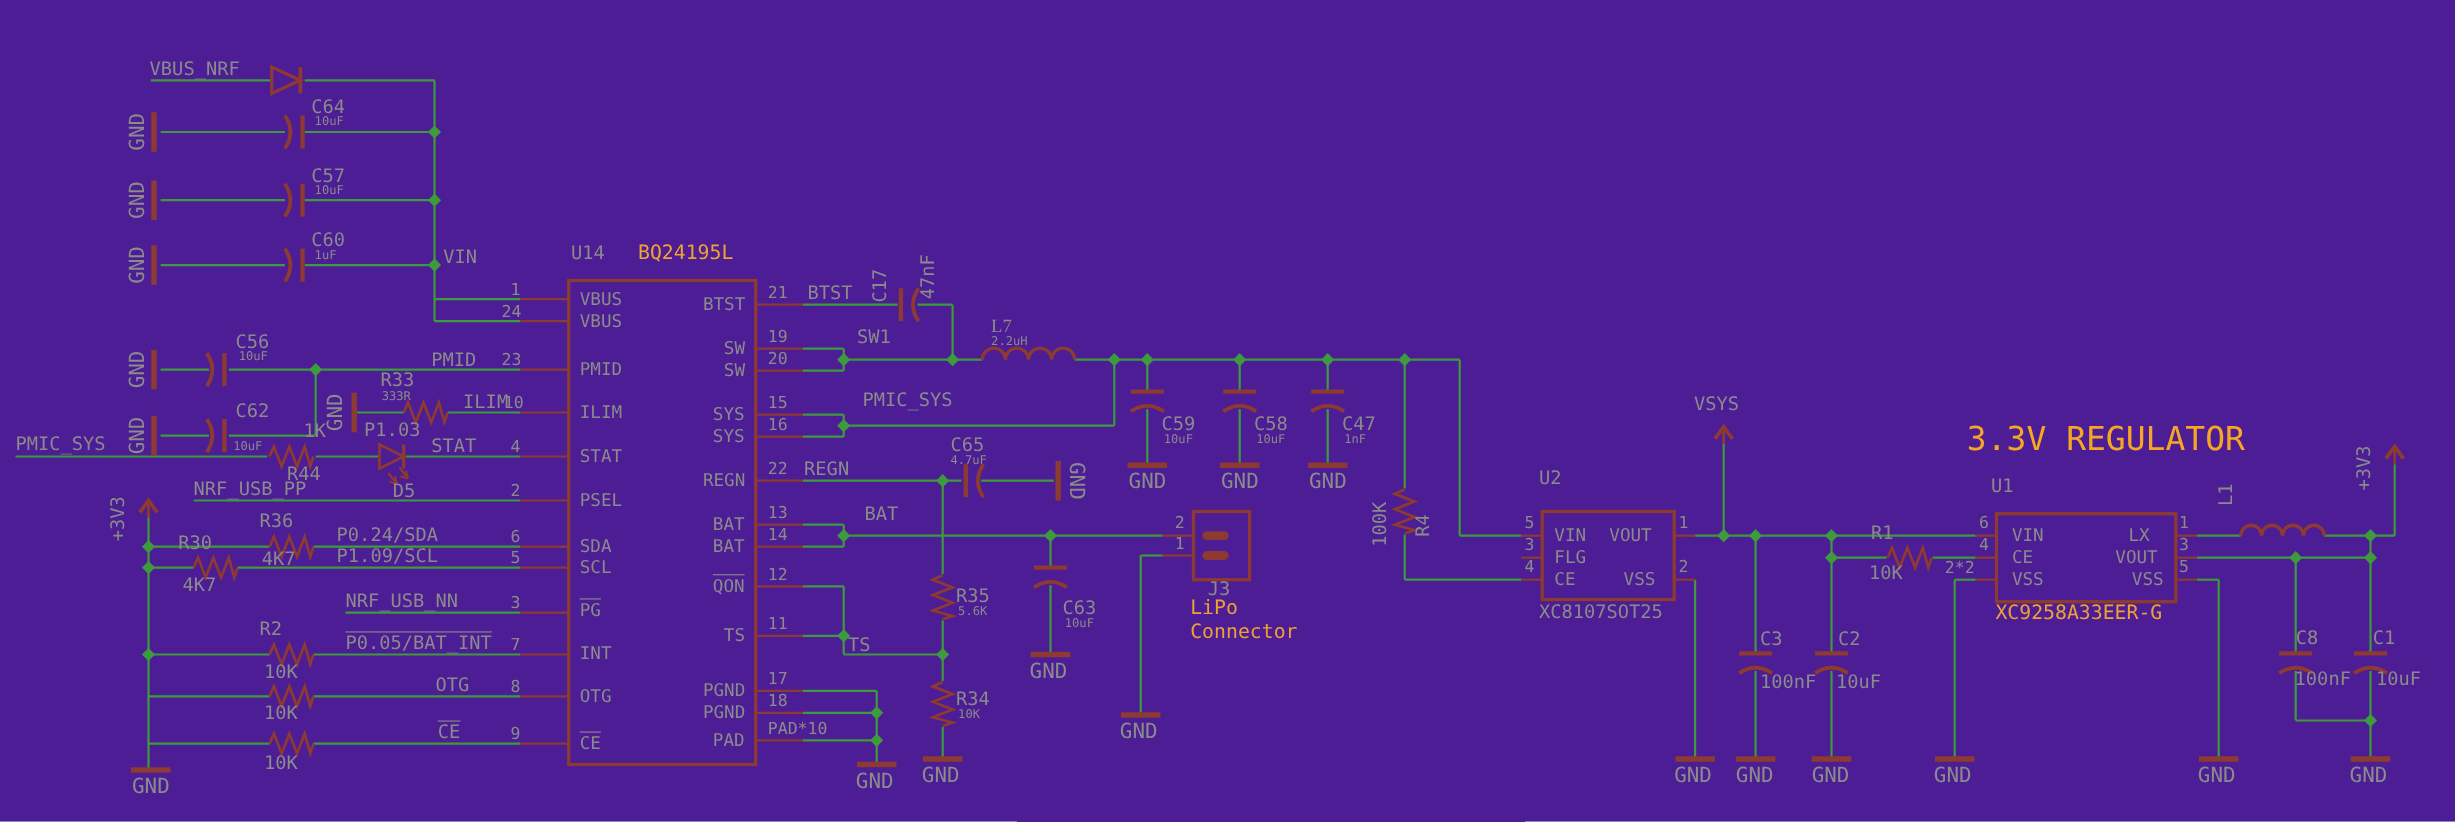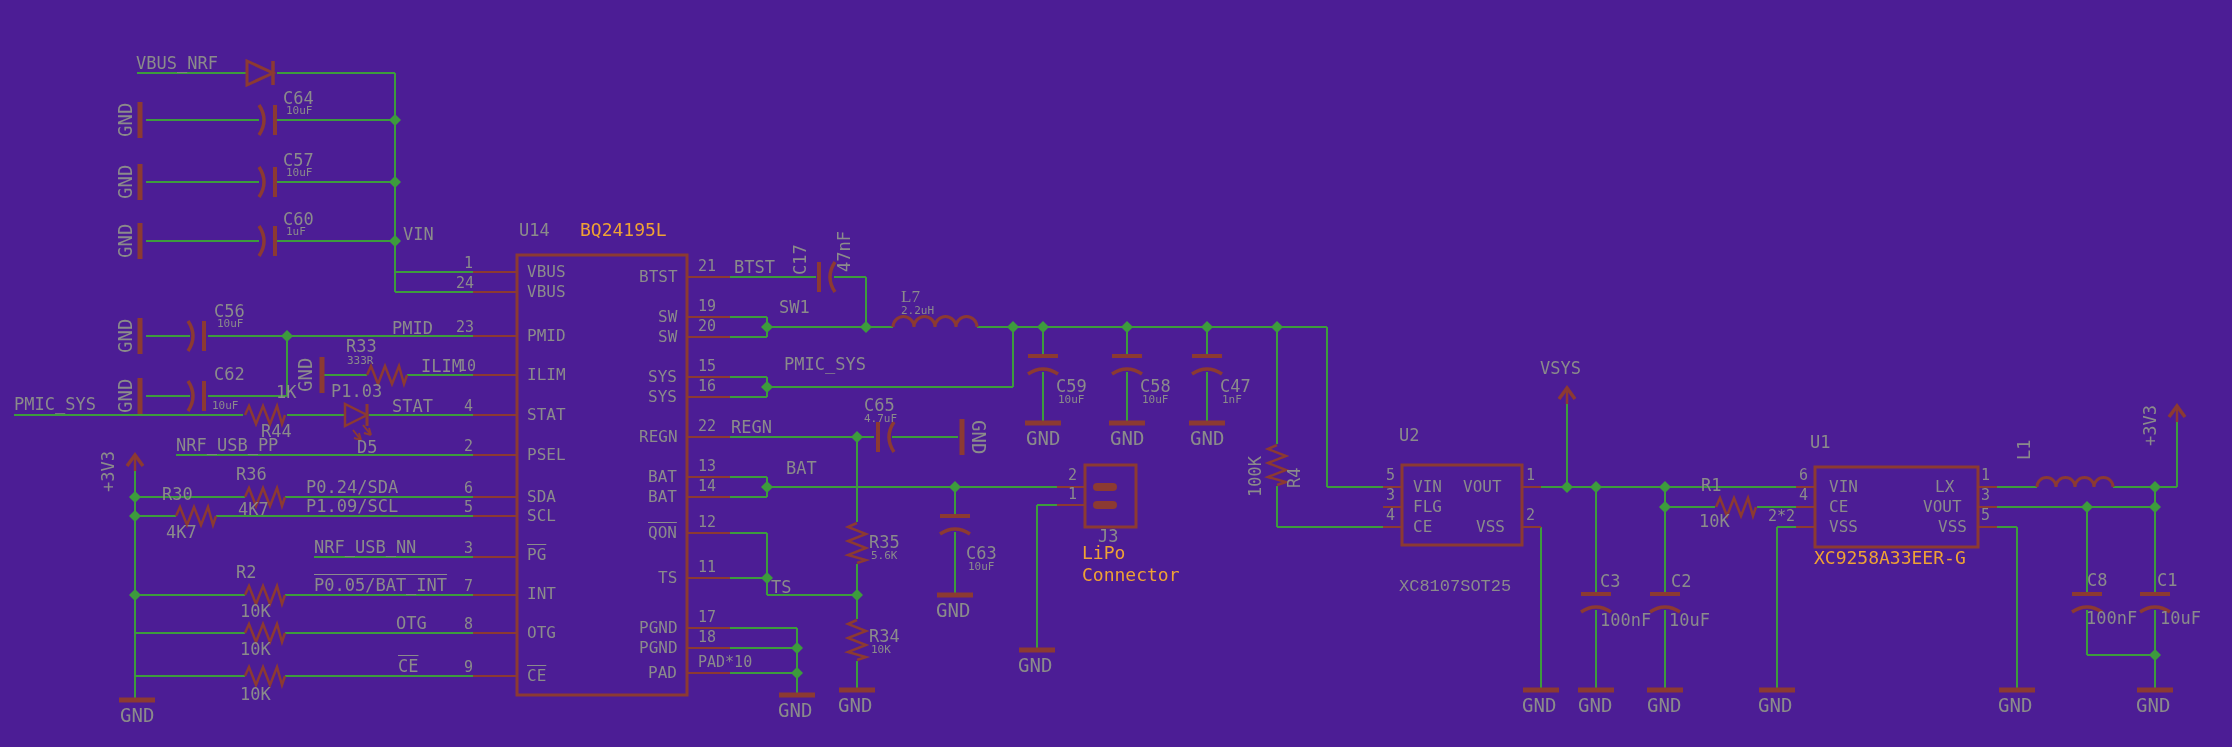--- a/index.html
+++ b/index.html
@@ -421,31 +421,32 @@
       <span class="lb pnum" style="left: 1386px; top: 468px;">5</span>
       <span class="lb pnum" style="left: 1386px; top: 488px;">3</span>
       <span class="lb pnum" style="left: 1386px; top: 508px;">4</span>
       <span class="lb pnum" style="left: 1526px; top: 468px;">1</span>
       <span class="lb pnum" style="left: 1526px; top: 508px;">2</span>
       <span class="lb pname" style="left: 1413px; top: 479px;">VIN</span>
       <span class="lb pname" style="left: 1463px; top: 479px;">VOUT</span>
       <span class="lb pname" style="left: 1413px; top: 499px;">FLG</span>
       <span class="lb pname" style="left: 1413px; top: 519px;">CE</span>
       <span class="lb pname" style="left: 1476px; top: 519px;">VSS</span>
-      <span class="lb ref" style="left: 1399px; top: 578px; font-family: Liberation Mono, monospace;">XC8107SOT25</span>
+      <span class="lb ref" style="left: 1399px; top: 549px;">XC8107SOT25</span>
       <span class="lb ref" style="left: 1600px; top: 573px;">C3</span>
       <span class="lb ref" style="left: 1600px; top: 612px;">100nF</span>
       <span class="lb ref" style="left: 1671px; top: 573px;">C2</span>
       <span class="lb ref" style="left: 1669px; top: 612px;">10uF</span>
       <span class="lb gnd" style="left: 1522px; top: 696px;">GND</span>
       <span class="lb gnd" style="left: 1578px; top: 696px;">GND</span>
       <span class="lb gnd" style="left: 1647px; top: 696px;">GND</span>
       <span class="lb gnd" style="left: 1758px; top: 696px;">GND</span>
       <span class="lb ref" style="left: 1701px; top: 477px;">R1</span>
       <span class="lb ref" style="left: 1699px; top: 513px;">10K</span>
+      <span class="lb ttl" style="left: 1788px; top: 384px;">3.3V REGULATOR</span>
       <span class="lb ref" style="left: 1810px; top: 434px;">U1</span>
       <span class="lb pnum" style="left: 1768px; top: 509px;">2*2</span>
       <span class="lb pnum" style="left: 1799px; top: 468px;">6</span>
       <span class="lb pnum" style="left: 1799px; top: 488px;">4</span>
       <span class="lb pnum" style="left: 1981px; top: 468px;">1</span>
       <span class="lb pnum" style="left: 1981px; top: 488px;">3</span>
       <span class="lb pnum" style="left: 1981px; top: 508px;">5</span>
       <span class="lb pname" style="left: 1829px; top: 479px;">VIN</span>
       <span class="lb pname" style="left: 1829px; top: 499px;">CE</span>
       <span class="lb pname" style="left: 1829px; top: 519px;">VSS</span>

